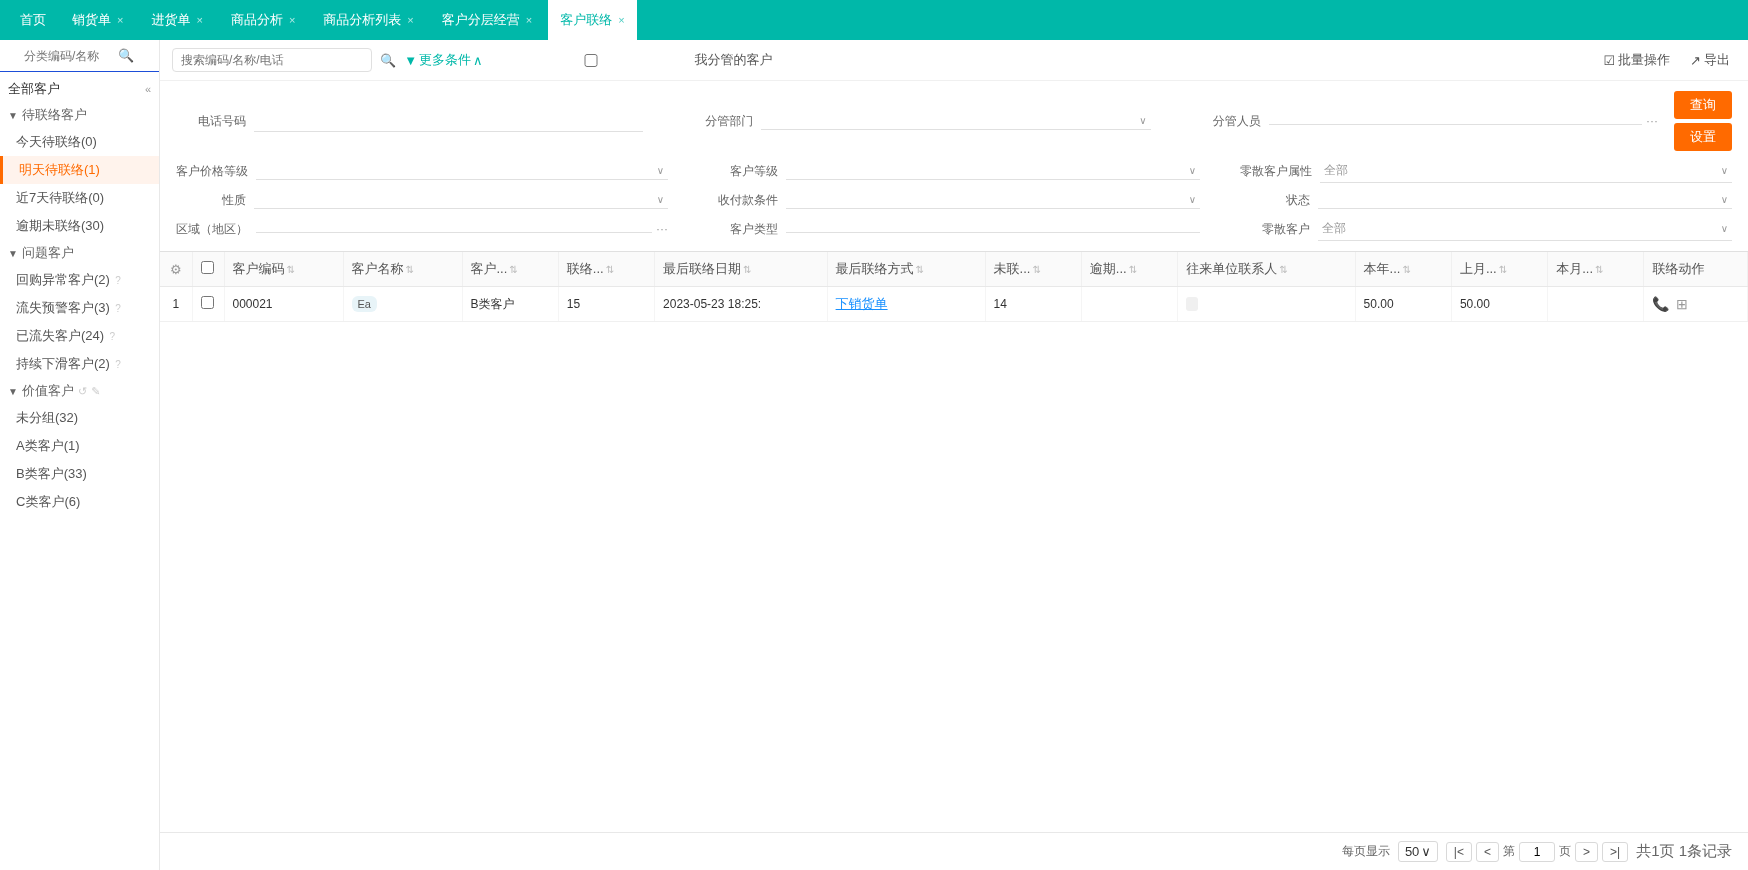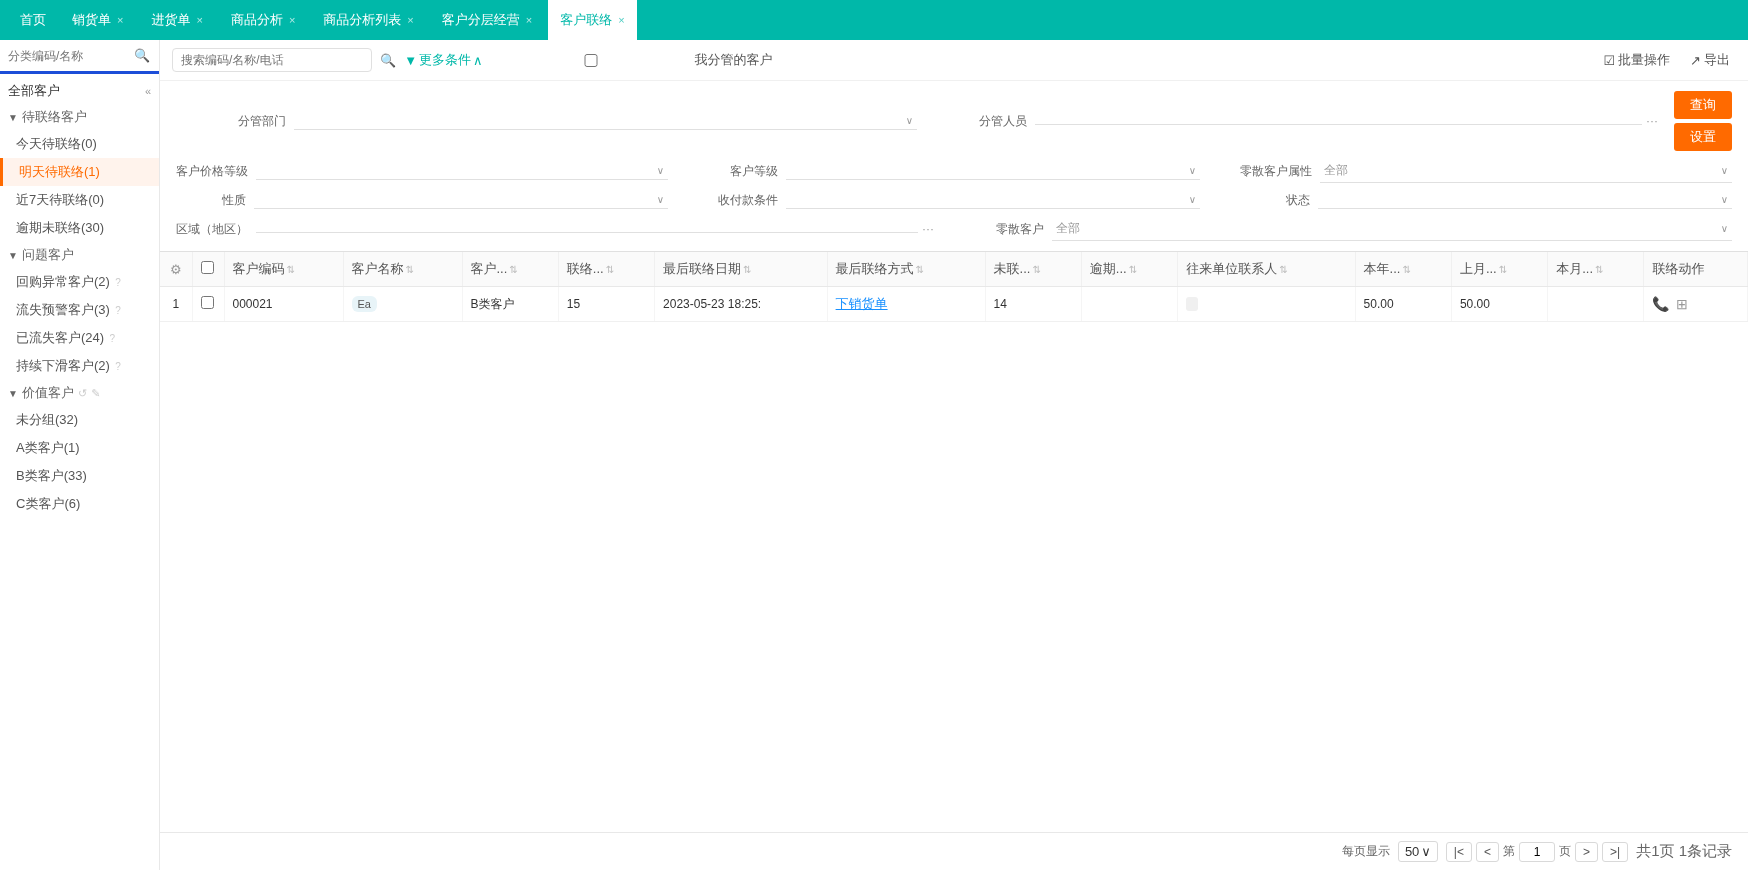--- a/index.html
+++ b/index.html
@@ -17,21 +17,21 @@
     .nav-home { color: #fff; font-size: 13px; padding: 0 10px; cursor: pointer; }
 
     
     .main-layout { display: flex; height: calc(100vh - 40px); }
 
     
     .sidebar {
       width: 160px; background: #fff; border-right: 1px solid #e8e8e8; overflow-y: auto; flex-shrink: 0;
     }
     .sidebar-search {
-      display: flex; align-items: center; padding: 8px 8px; border-bottom: 3px solid #1d4ed8;
+      display: flex; align-items: center; padding: 8px 24px; border-bottom: 1px solid #1d4ed8;
     }
     .sidebar-search input {
       border: none; outline: none; font-size: 12px; color: #999; width: 100%; background: transparent;
     }
     .sidebar-search .search-icon { color: #ccc; cursor: pointer; }
     .sidebar-section-header {
       display: flex; align-items: center; justify-content: space-between;
       padding: 8px 8px 4px 8px; font-weight: normal; font-size: 13px; color: #333;
     }
     .sidebar-section-header .collapse-icon { cursor: pointer; color: #999; font-size: 11px; }
@@ -258,20 +258,24 @@
       </div>
       <div class="export-btn">
         <span>↗</span>
         <span>导出</span>
       </div>
     </div>
 
     <div class="adv-filter">
 
       <div class="adv-filter-row">
+        <div class="adv-field">
+          <label>电话号码</label>
+          <input type="text" class="field-input" style="width: 300px;">
+        </div>
         <div class="adv-field" style="margin-left: 40px;">
           <label>分管部门</label>
           <div class="field-select" style="width:240px;">
             <span></span>
             <span class="chev">∨</span>
           </div>
         </div>
         <div class="adv-field" style="margin-left: 40px;">
           <label>分管人员</label>
           <div class="field-select" style="width:200px;">
@@ -333,20 +337,26 @@
         </div>
       </div>
 
       <div class="adv-filter-row">
         <div class="adv-field">
           <label>区域（地区）</label>
           <div class="field-select" style="width:200px;">
             <span></span>
           </div>
           <span class="field-dots">···</span>
+        </div>
+        <div class="adv-field" style="margin-left: 40px;">
+          <label>客户类型</label>
+          <div class="field-select" style="width:240px;">
+            <span></span>
+          </div>
         </div>
         <div class="adv-field" style="margin-left: 40px;">
           <label>零散客户</label>
           <div class="field-select" style="width:200px;">
             <span>全部</span>
             <span class="chev">∨</span>
           </div>
         </div>
       </div>
     </div>

